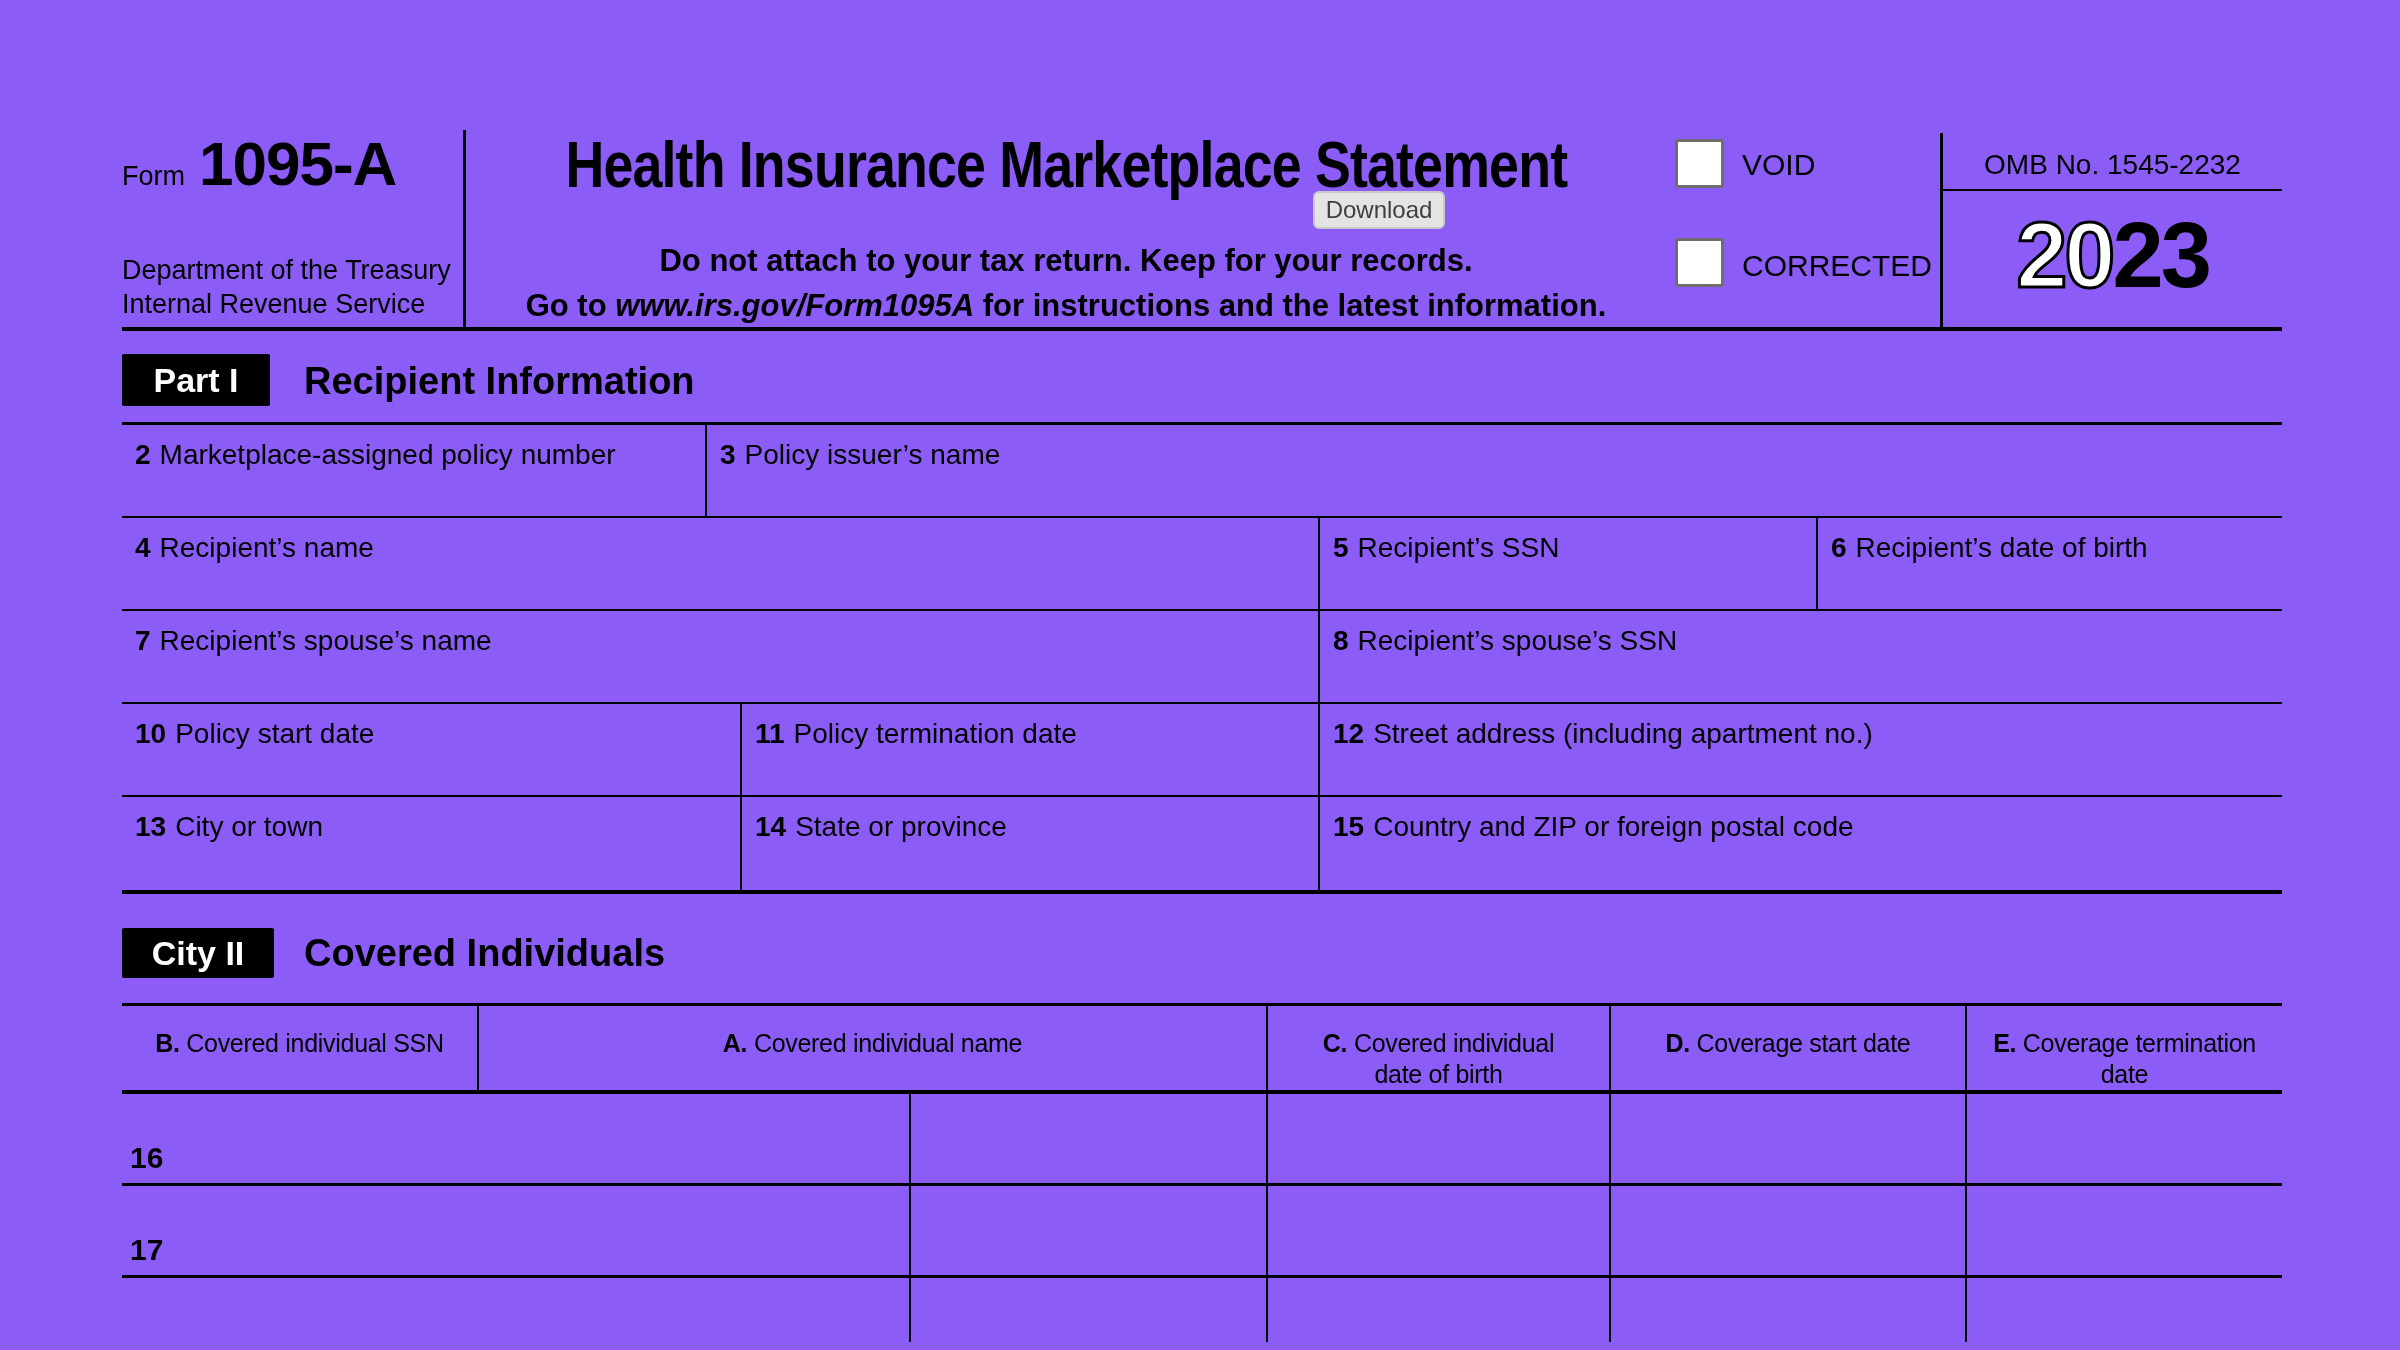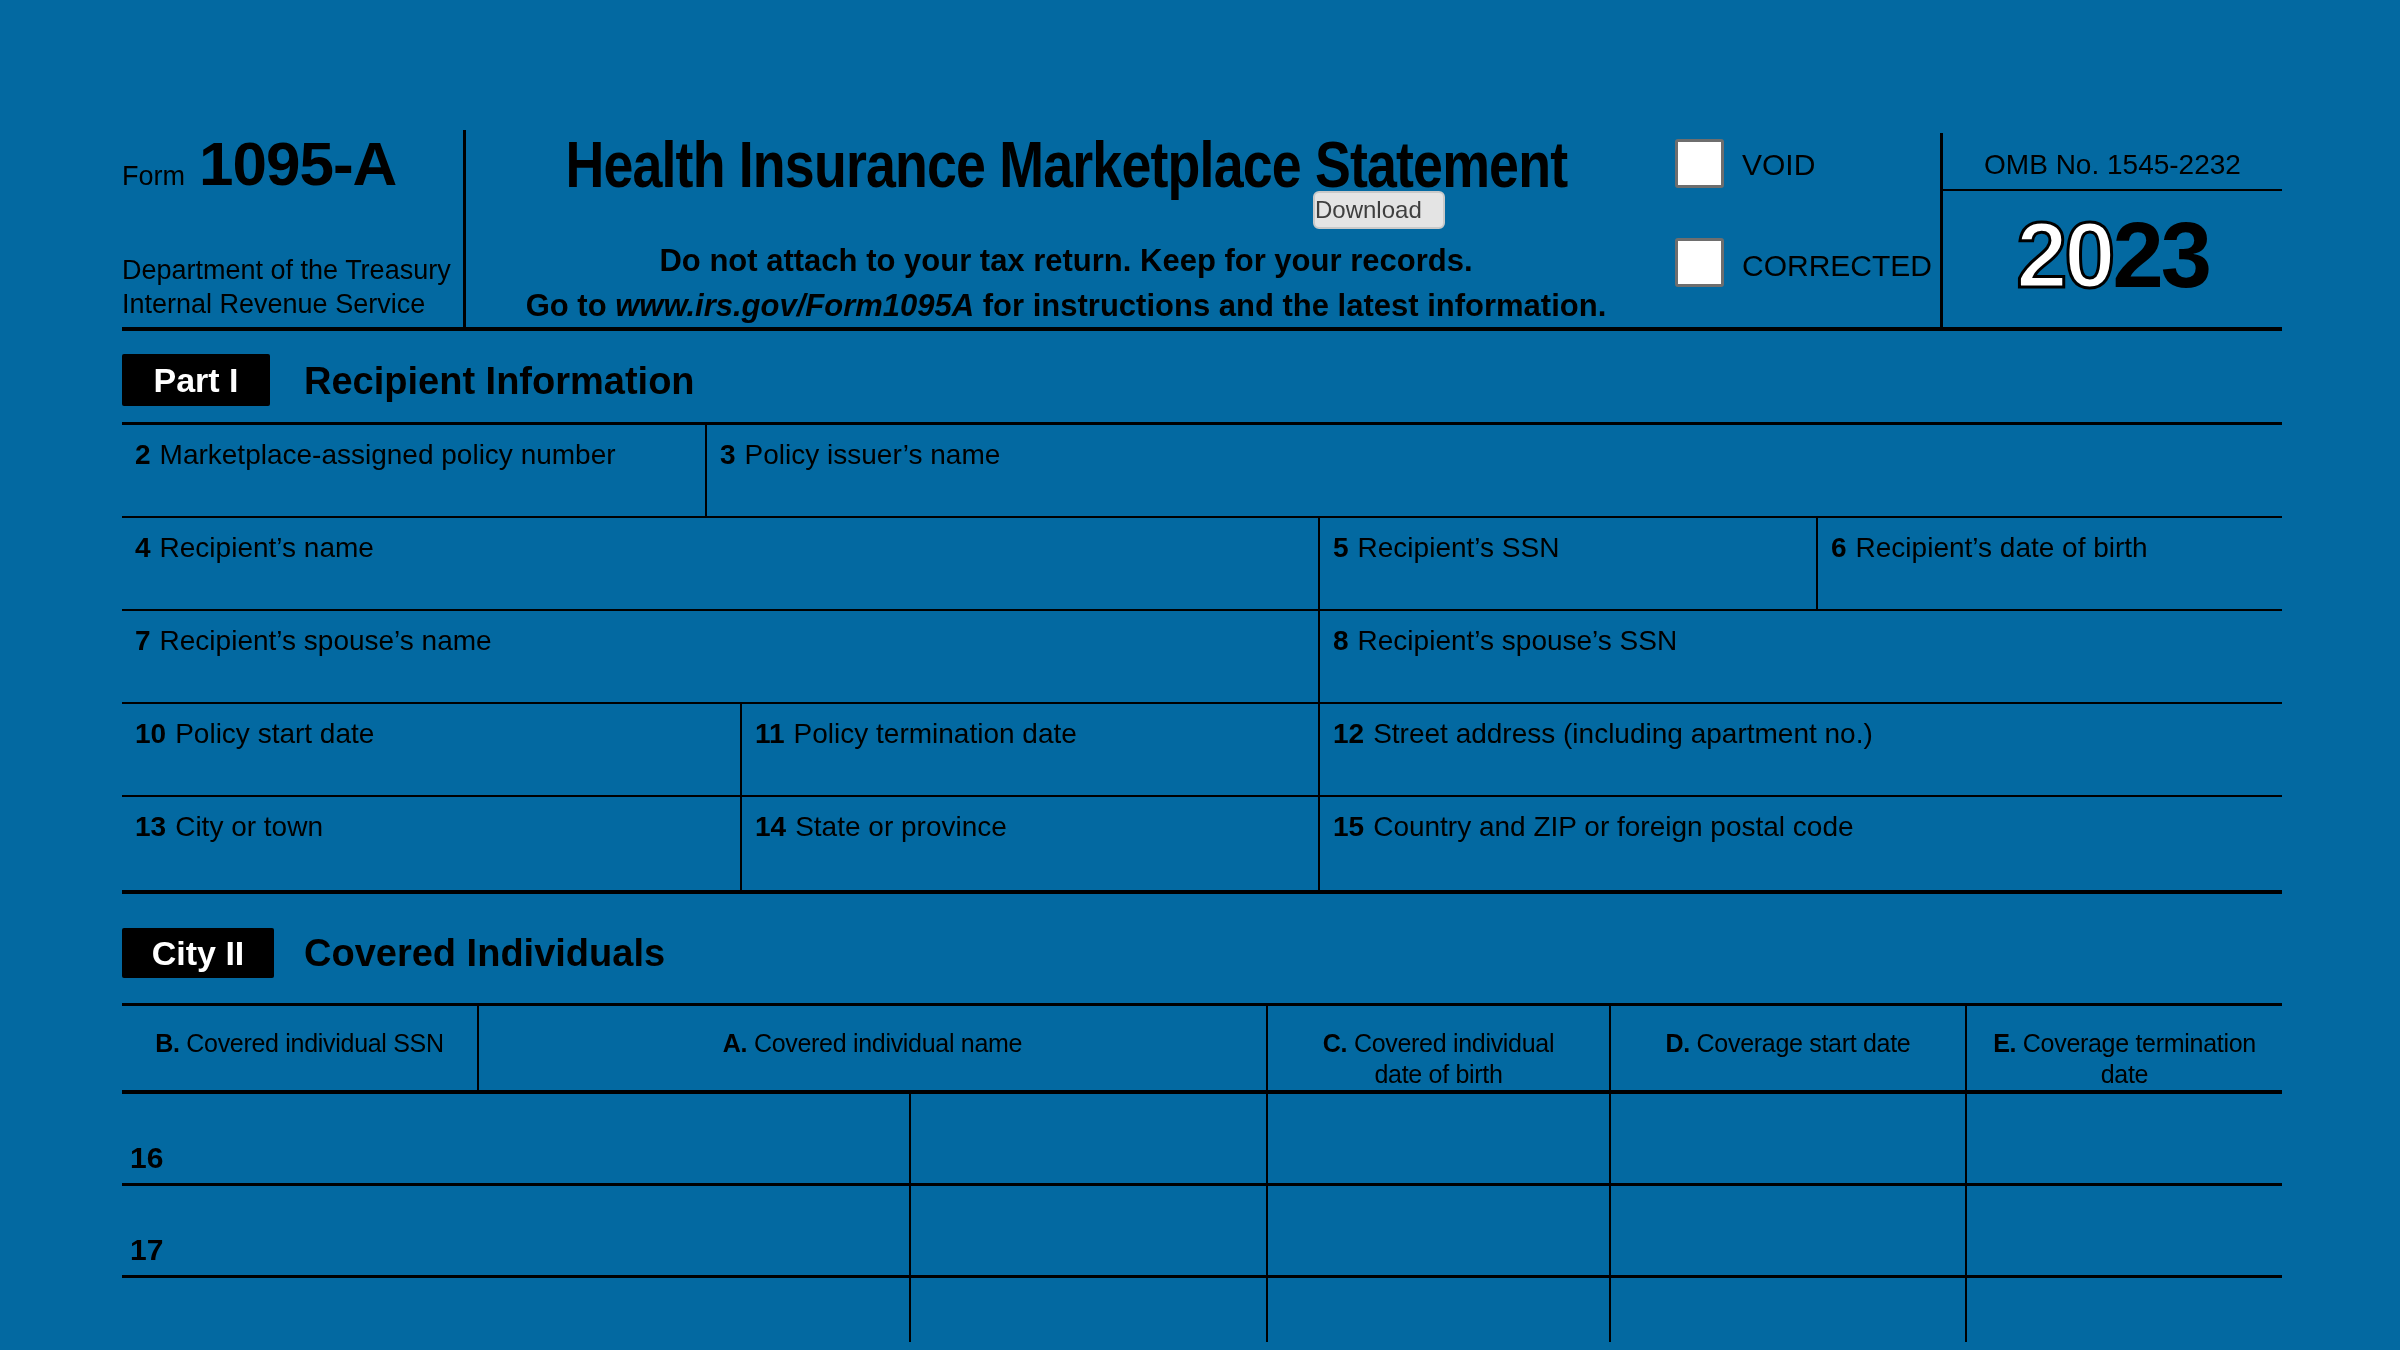--- a/index.html
+++ b/index.html
@@ -1,37 +1,37 @@
 <!DOCTYPE html>
 <html><head>
 <meta charset="utf-8">
 <style>
   * { margin:0; padding:0; box-sizing:border-box; }
   html,body { background:#fff; }
   #page {
-    position:relative; width:2400px; height:1350px; background:#0369a1;
+    position:relative; width:2400px; height:1350px; background:#8b5cf6;
     font-family:"Liberation Sans", sans-serif; color:#000; overflow:hidden;text-decoration:underline;
   }
   .abs { position:absolute; }
 
   
   .form-id { left:122px; top:128px; display:flex; align-items:baseline; }
   .form-word { font-size:27px; }
   .form-num  { font-size:62px; font-weight:bold; letter-spacing:-1px; margin-left:14px; }
   .dept { left:122px; top:253px; font-size:27px; line-height:34px; }
   .vrule { width:3px; background:#000; }
   .title { left:466px; top:128px; width:1200px; text-align:center; white-space:nowrap; }
   .title-inner { display:inline-block; font-size:64px; font-weight:bold; letter-spacing:-1px;
                  transform:scaleX(0.84); transform-origin:50% 50%; }
   .instr { left:466px; width:1200px; text-align:center; font-size:31px; font-weight:bold; }
   .instr em { font-style:italic; }
   .tooltip {
     left:1313px; top:191px; width:132px; height:38px; z-index:6;
     background:#e4e4e4; border:2px solid #c9c9c9; border-radius:6px;
-    color:#3f3f3f; font-size:24px; display:flex; align-items:center; justify-content:flex-start;
+    color:#3f3f3f; font-size:24px; display:flex; align-items:center; justify-content:center;
   }
   .checkbox { width:49px; height:49px; background:#fff; border:3px solid #6e6e6e; border-radius:3px; }
   .cb-label { font-size:30px; }
   .omb-cell { left:1943px; width:339px; text-align:center; }
   .omb-text { font-size:28px; }
   .hline { background:#000; }
   .year { font-size:92px; font-weight:bold; letter-spacing:-3px; }
   .year-outline { color:#ffffff; -webkit-text-stroke:3px #000; }
 
   

